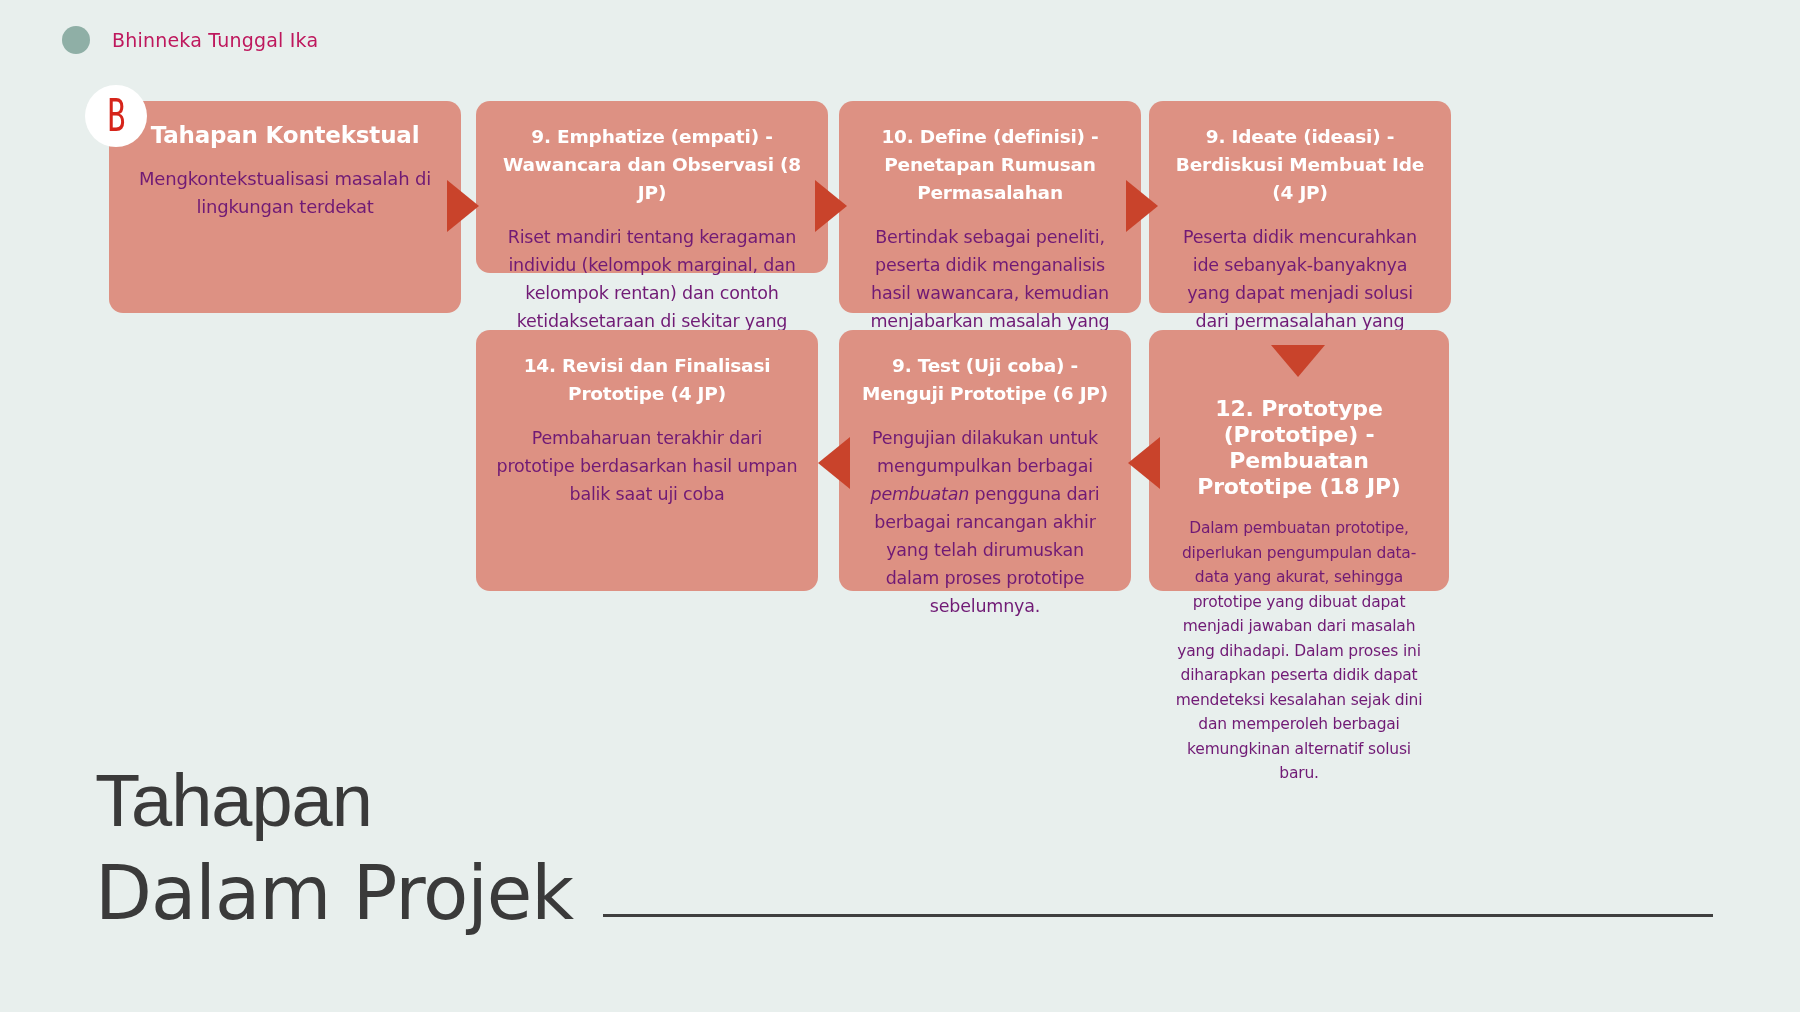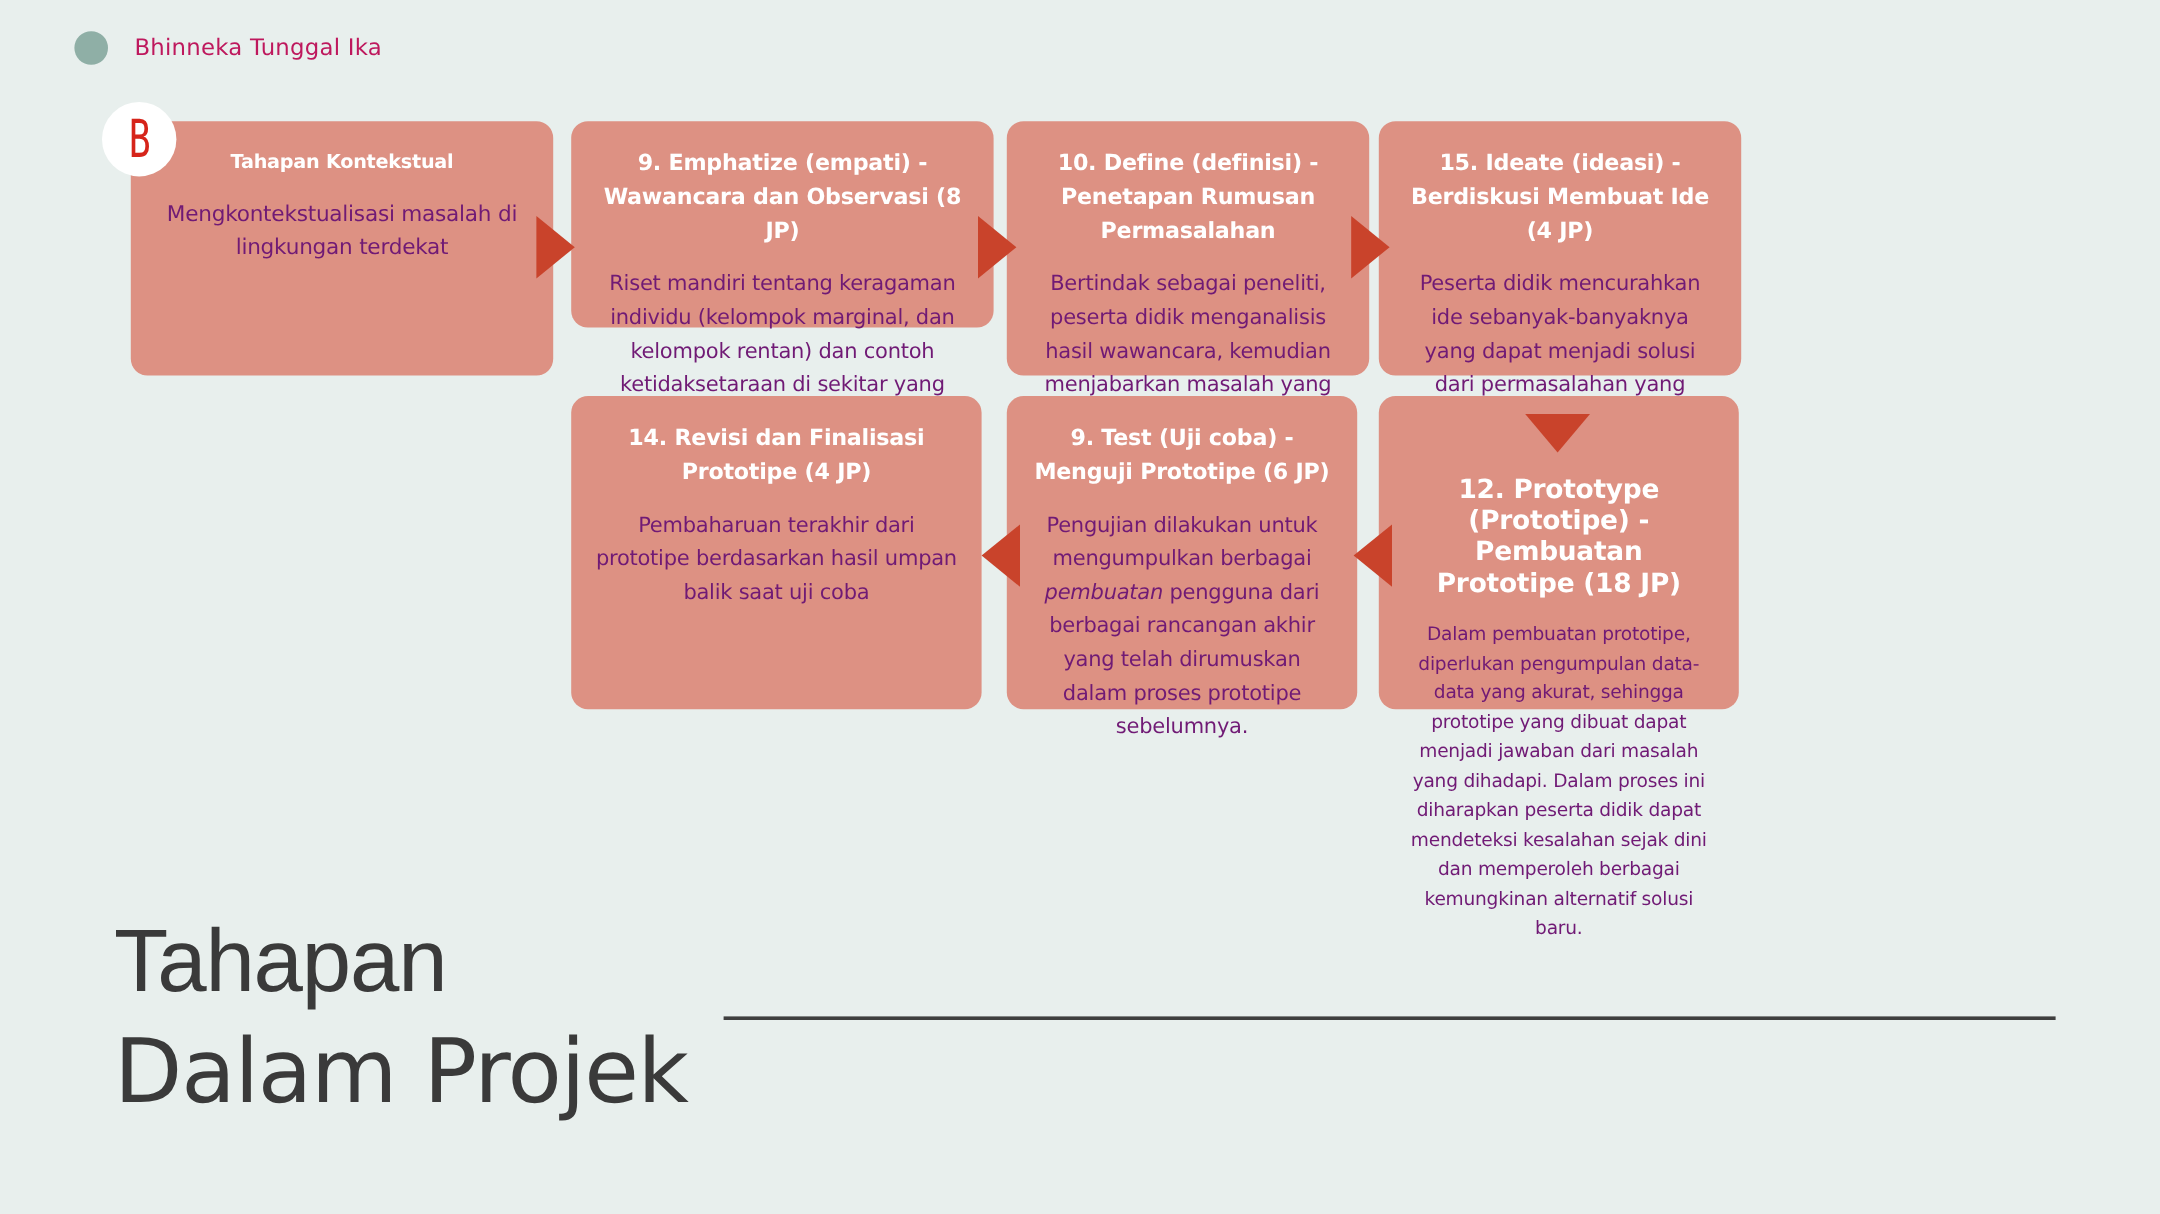--- a/index.html
+++ b/index.html
@@ -41,21 +41,21 @@
     color:#701a75;
     font-family:"DejaVu Sans", sans-serif;
     letter-spacing:-0.2px;
   }
   .card.small .body { font-size:15.5px; line-height:24.5px; }
   .card.small .title { font-size:22px; line-height:26px;margin-top:44px; }
   .card .body i { font-style:italic; }
 
   
   #card-ctx  { left:109px;  top:101px; width:352px; height:212px; padding-top:20px; }
-  #card-ctx .title { font-size:16px; }
+  #card-ctx .title { font-size:23px; }
   #card-ctx .body  { font-size:18px; }
 
   
   #card-9  { left:476px;  top:101px; width:352px; height:172px; }
   #card-10 { left:839px;  top:101px; width:302px; height:212px; }
   #card-11 { left:1149px; top:101px; width:302px; height:212px; }
 
   
   #card-14 { left:476px;  top:330px; width:342px; height:261px; }
   #card-13 { left:839px;  top:330px; width:292px; height:261px; }
@@ -105,21 +105,21 @@
   
   #bottom { position:absolute; left:95px; top:755px; width:1700px; }
   #bottom .line1, #bottom .line2row { color:#3a3a3a; }
   #bottom .line1 {
     font-size:74px;
     line-height:92px;
     font-family:Liberation Sans, sans-serif;
     font-weight:400;
     letter-spacing:-1px;
   }
-  #bottom .line2row { display:flex; gap:30px; }
+  #bottom .line2row { display:flex; align-items:flex-end; gap:30px; }
   #bottom .line2 {
     font-size:74px;
     line-height:92px;
     font-family:"DejaVu Sans", sans-serif;
     font-weight:400;
     letter-spacing:-1px;
     white-space:nowrap;
   }
   #bottom .rule {
     flex:1;
@@ -152,21 +152,21 @@
     <div class="title">9. Emphatize (empati) - Wawancara dan Observasi (8 JP)</div>
     <div class="body">Riset mandiri tentang keragaman individu (kelompok marginal, dan kelompok rentan) dan contoh ketidaksetaraan di sekitar yang dapat diangkat sebagai masalah bersama.</div>
   </div>
 
   <div class="card" id="card-10">
     <div class="title">10. Define (definisi) - Penetapan Rumusan Permasalahan</div>
     <div class="body">Bertindak sebagai peneliti, peserta didik menganalisis hasil wawancara, kemudian menjabarkan masalah yang ditemukan, lalu menentukan masalah yang ingin diteliti.</div>
   </div>
 
   <div class="card" id="card-11">
-    <div class="title">15. Ideate (ideasi) - Berdiskusi Membuat Ide (4 JP)</div>
+    <div class="title">9. Ideate (ideasi) - Berdiskusi Membuat Ide (4 JP)</div>
     <div class="body">Peserta didik mencurahkan ide sebanyak-banyaknya yang dapat menjadi solusi dari permasalahan yang diangkat</div>
   </div>
 
   <div class="card small" id="card-12">
     <div class="title">12. Prototype (Prototipe) - Pembuatan Prototipe (18 JP)</div>
     <div class="body">Dalam pembuatan prototipe, diperlukan pengumpulan data-data yang akurat, sehingga prototipe yang dibuat dapat menjadi jawaban dari masalah yang dihadapi. Dalam proses ini diharapkan peserta didik dapat mendeteksi kesalahan sejak dini dan memperoleh berbagai kemungkinan alternatif solusi baru.</div>
   </div>
 
   <div class="card" id="card-13">
     <div class="title">9. Test (Uji coba) - Menguji Prototipe (6 JP)</div>

